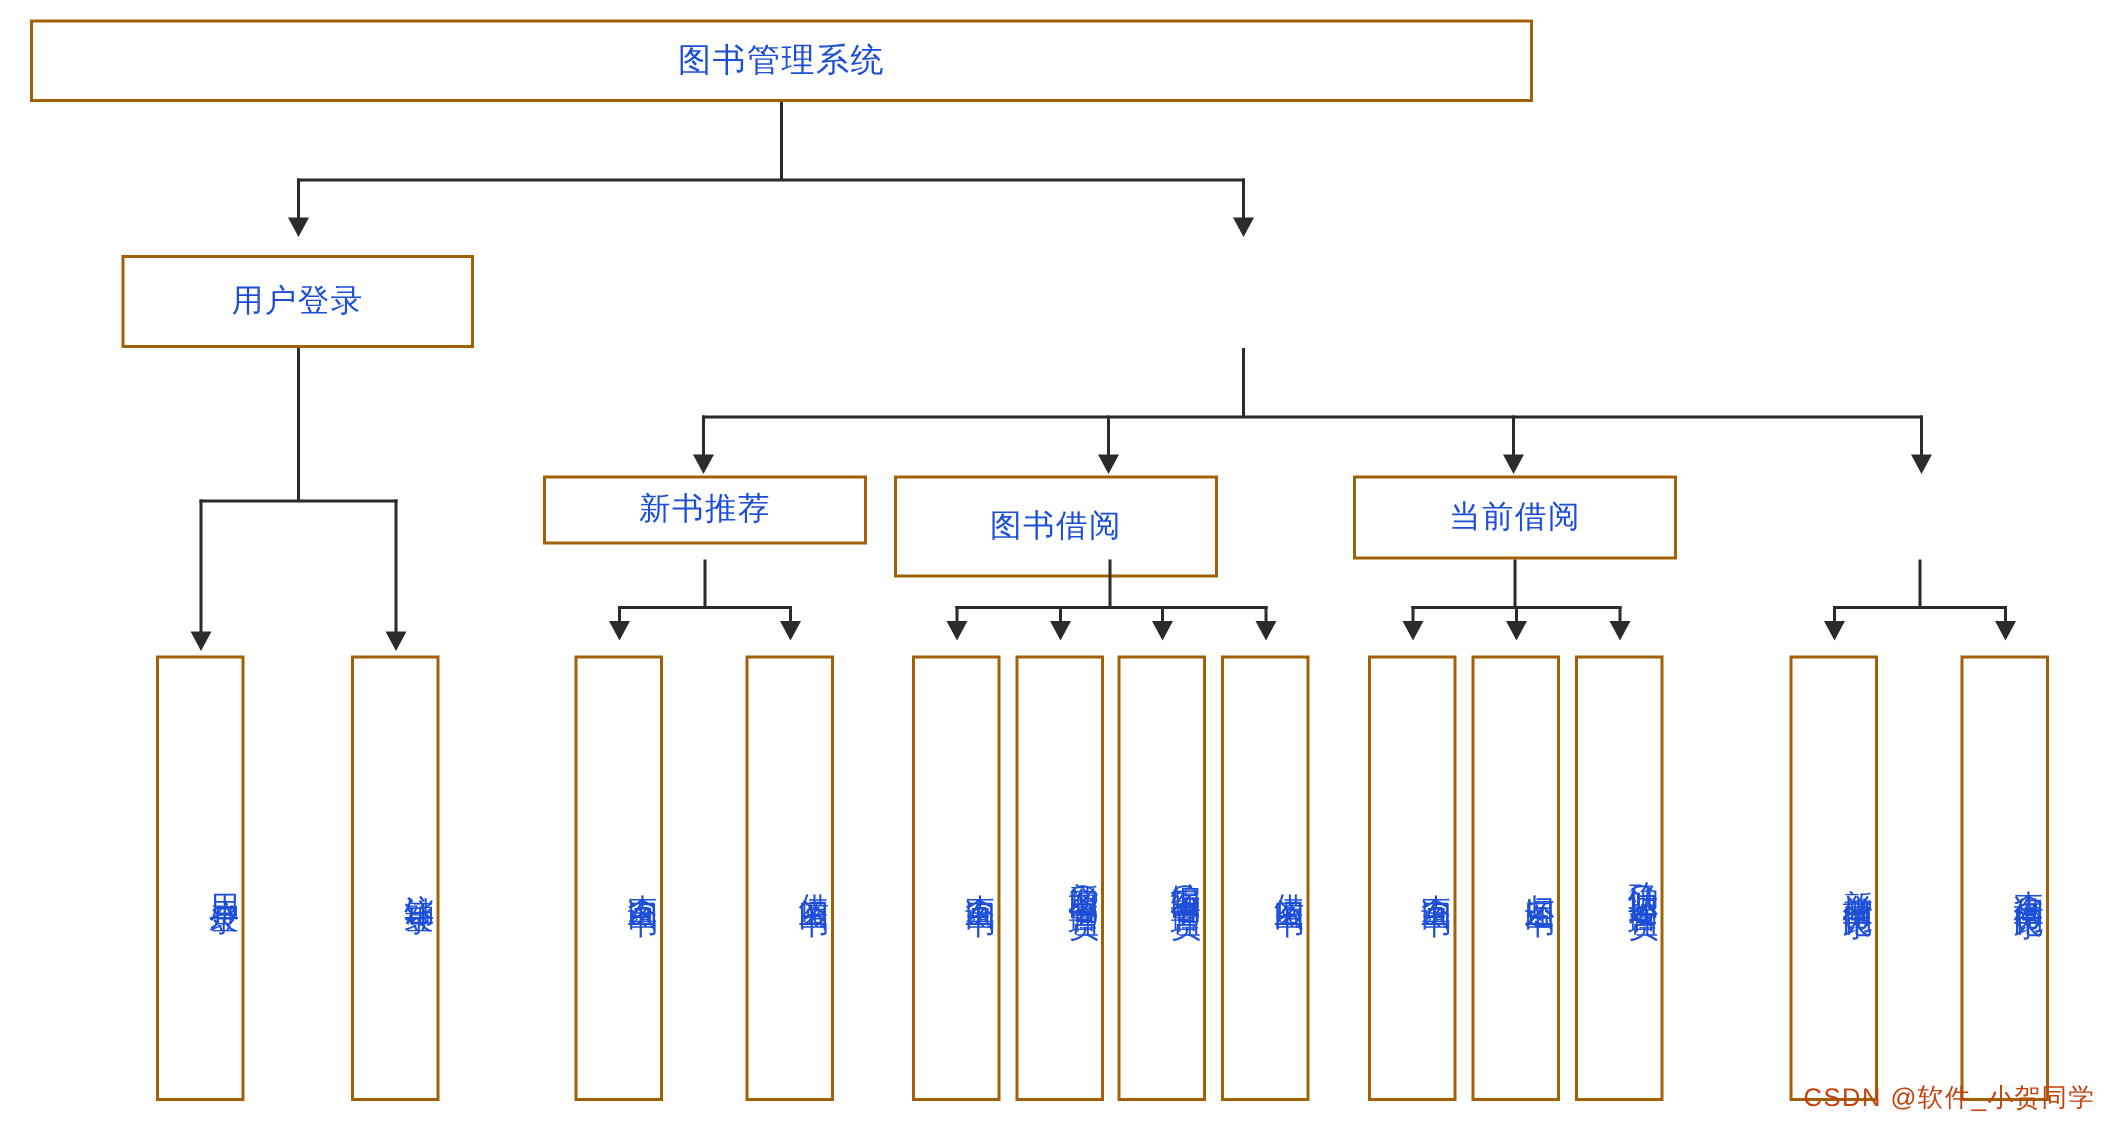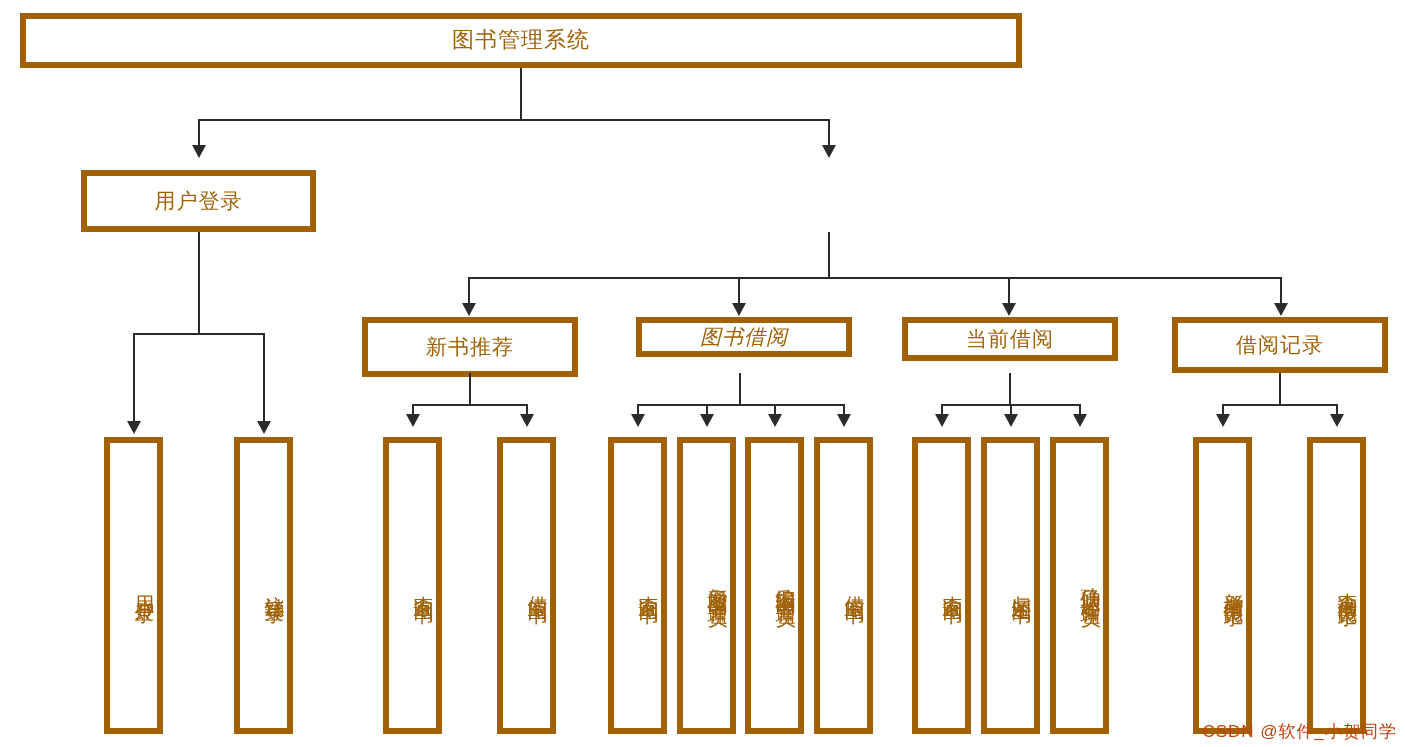--- a/index.html
+++ b/index.html
@@ -13,25 +13,25 @@
     width:1405px;
     height:747px;
     background:#ffffff;
     overflow:hidden;
   }
   
   .node{
     position:absolute;
     box-sizing:border-box;
     background:#ffffff;
-    border:6px solid #a16207;
+    border:2px solid #a16207;
     display:flex;
     align-items:center;
     justify-content:center;
-    color:#a16207;
+    color:#1d4ed8;
   }
   .node.h{
     font-size:21px;
     letter-spacing:1px;
     line-height:1.2;
   }
   .node.root{font-size:22px;}
   .node.v{
     font-size:20px;
     writing-mode:vertical-rl;
@@ -109,31 +109,28 @@
 
   <div class="ln v" style="left:468px;top:277px;width:2px;height:28px;"></div>
   <div class="arrow" style="left:462px;top:303px;"></div>
   <div class="ln v" style="left:738px;top:277px;width:2px;height:28px;"></div>
   <div class="arrow" style="left:732px;top:303px;"></div>
   <div class="ln v" style="left:1008px;top:277px;width:2px;height:28px;"></div>
   <div class="arrow" style="left:1002px;top:303px;"></div>
   <div class="ln v" style="left:1280px;top:277px;width:2px;height:28px;"></div>
   <div class="arrow" style="left:1274px;top:303px;"></div>
 
-  <div class="node h" style="left:362px;top:317px;width:216px;height:60px;">
+  <div class="node h" style="left:362px;top:317px;width:216px;height:46px;">
     <span>新书推荐</span>
   </div>
-  <div class="node h" style="left:636px;top:317px;width:216px;height:40px;font-style:italic;">
+  <div class="node h" style="left:596px;top:317px;width:216px;height:68px;">
     <span>图书借阅</span>
   </div>
-  <div class="node h" style="left:902px;top:317px;width:216px;height:44px;">
+  <div class="node h" style="left:902px;top:317px;width:216px;height:56px;">
     <span>当前借阅</span>
-  </div>
-  <div class="node h" style="left:1172px;top:317px;width:216px;height:56px;">
-    <span>借阅记录</span>
   </div>
 
   <div class="ln v" style="left:469px;top:373px;width:2px;height:32px;"></div>
   <div class="ln h" style="left:412px;top:404px;width:116px;height:2px;"></div>
   <div class="ln v" style="left:412px;top:404px;width:2px;height:12px;"></div>
   <div class="arrow" style="left:406px;top:414px;"></div>
   <div class="ln v" style="left:526px;top:404px;width:2px;height:12px;"></div>
   <div class="arrow" style="left:520px;top:414px;"></div>
 
   <div class="ln v" style="left:739px;top:373px;width:2px;height:32px;"></div>

